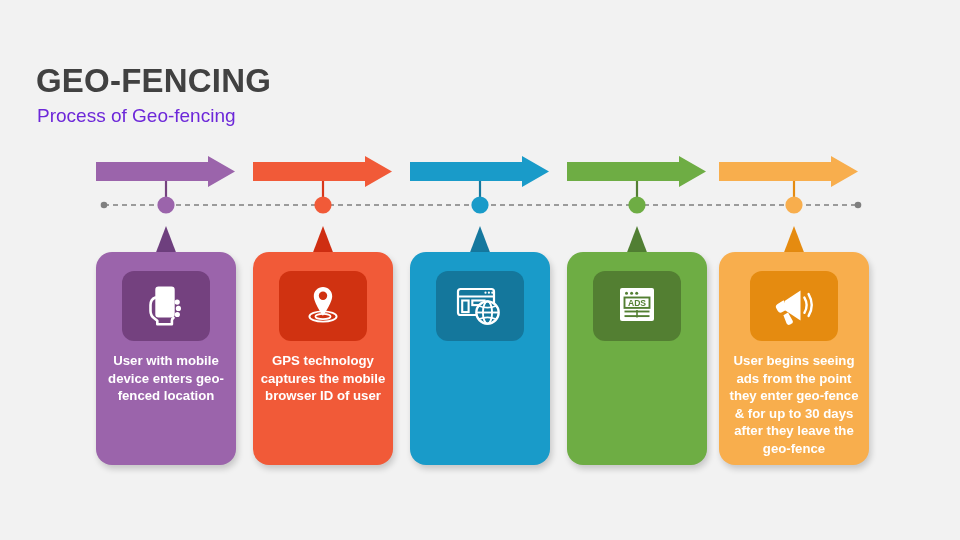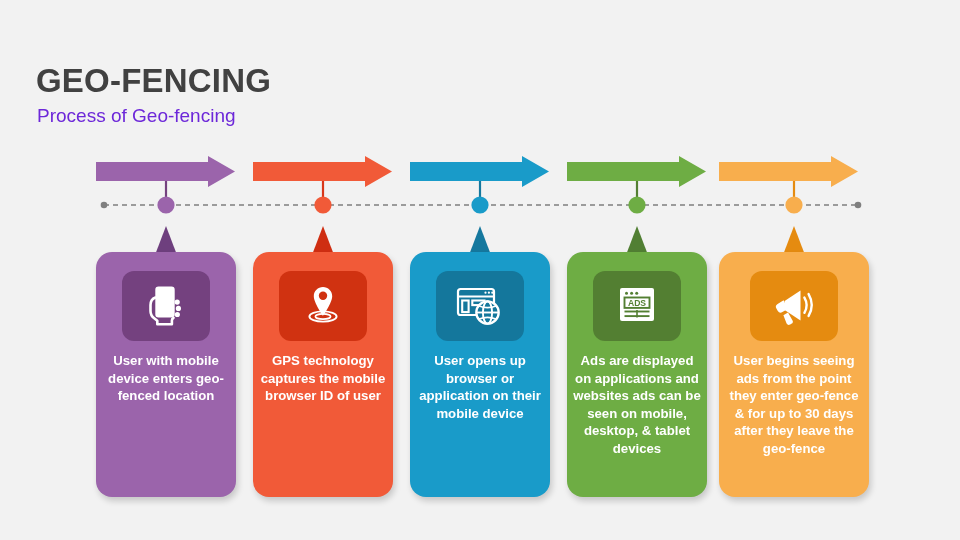--- a/index.html
+++ b/index.html
@@ -52,21 +52,21 @@
     width: 960px;
     height: 540px;
     pointer-events: none;
   }
 
   
   .card {
     position: absolute;
     top: 208px;
     width: 140px;
-    height: 245px;
+    height: 213px;
     border-radius: 16px;
     box-shadow: 2px 4px 6px rgba(0,0,0,0.18);
     box-sizing: border-box;
   }
   .card.wide {
     width: 150px;
   }
   .icon-box {
     position: absolute;
     left: 50%;
@@ -174,40 +174,38 @@
           <rect x="8.2" y="16.5" width="6.4" height="11.6" fill="none" stroke="#ffffff" stroke-width="2.1"></rect>
           <rect x="18.3" y="16.5" width="12.2" height="4.6" fill="none" stroke="#ffffff" stroke-width="2.1"></rect>
           <circle cx="33.5" cy="28.5" r="11.2" fill="#14779c" stroke="#ffffff" stroke-width="2.3"></circle>
           <ellipse cx="33.5" cy="28.5" rx="4.6" ry="11.2" fill="none" stroke="#ffffff" stroke-width="1.9"></ellipse>
           <line x1="22.3" y1="28.5" x2="44.7" y2="28.5" stroke="#ffffff" stroke-width="1.9"></line>
           <path d="M24.6 21.7 q8.9 4 17.8 0" fill="none" stroke="#ffffff" stroke-width="1.7"></path>
           <path d="M24.6 35.3 q8.9 -4 17.8 0" fill="none" stroke="#ffffff" stroke-width="1.7"></path>
         </g>
       </svg>
     </div>
-    <div class="card-text">User opens up browser or application on their mobile device</div>
   </div>
 
   <div class="card" style="left: 567px; background-color: rgb(110, 173, 68);">
     <div class="icon-box" style="background-color: rgb(83, 127, 50);">
       <svg width="44" height="44" viewBox="0 0 44 44">
         <g>
           <rect x="5" y="4" width="34" height="33" rx="2" fill="#ffffff"></rect>
           <circle cx="11.5" cy="9.2" r="1.5" fill="#537f32"></circle>
           <circle cx="16.6" cy="9.2" r="1.5" fill="#537f32"></circle>
           <circle cx="21.7" cy="9.2" r="1.5" fill="#537f32"></circle>
           <rect x="9.5" y="13.5" width="25" height="10.4" fill="none" stroke="#537f32" stroke-width="1.9"></rect>
           <text x="22" y="21.6" font-family="'Liberation Sans', sans-serif" font-size="8.6" font-weight="bold" fill="#537f32" text-anchor="middle">ADS</text>
           <line x1="9.5" y1="27.5" x2="34.5" y2="27.5" stroke="#537f32" stroke-width="1.9"></line>
           <line x1="9.5" y1="32.1" x2="34.5" y2="32.1" stroke="#537f32" stroke-width="1.9"></line>
           <line x1="22" y1="26" x2="22" y2="33.6" stroke="#537f32" stroke-width="1.6"></line>
         </g>
       </svg>
     </div>
-    <div class="card-text">Ads are displayed on applications and websites ads can be seen on mobile, desktop, &amp; tablet devices</div>
   </div>
 
   <div class="card wide" style="left: 719px; background-color: rgb(248, 174, 77); padding-left: 8px;">
     <div class="icon-box" style="background-color: rgb(229, 139, 16);">
       <svg width="48" height="42" viewBox="0 0 48 42">
         <g fill="#ffffff">
           <path d="M30.5 5.5 L14.6 15.9 l0 9.1 L30.5 35.4 Z"></path>
           <path d="M13.6 15.2 L7.6 18.9 a3.4 3.4 0 0 0 -1.2 4.6 l1.4 2.4 a3.4 3.4 0 0 0 4.6 1.2 l5.3 -3 Z"></path>
           <path d="M13.4 30.2 l4.6 -2.6 l4.4 7.6 a2.6 2.6 0 0 1 -1 3.6 l-1.2 .7 a2.6 2.6 0 0 1 -3.6 -1 Z"></path>
           <path d="M34.4 12.6 q4.5 7.6 0 15.2" fill="none" stroke="#ffffff" stroke-width="2.4" stroke-linecap="round"></path>

